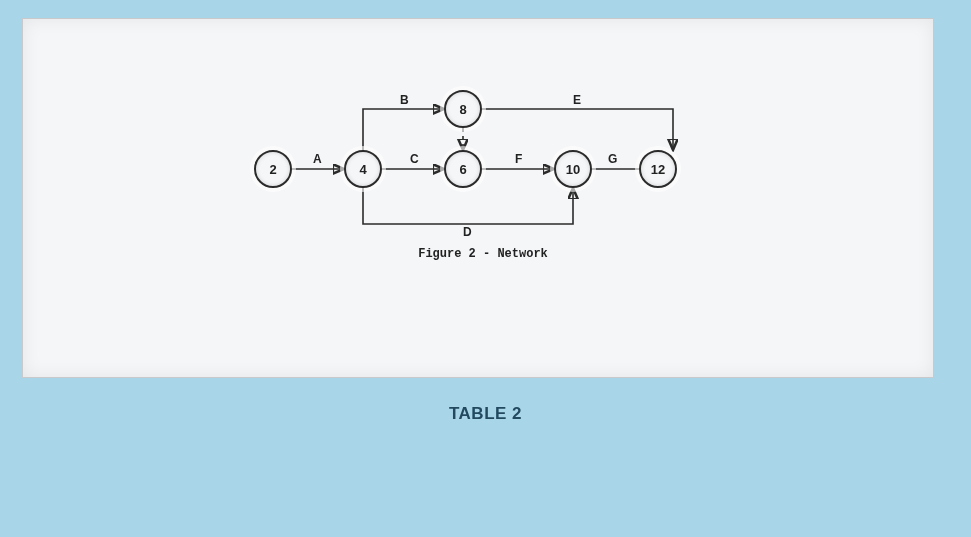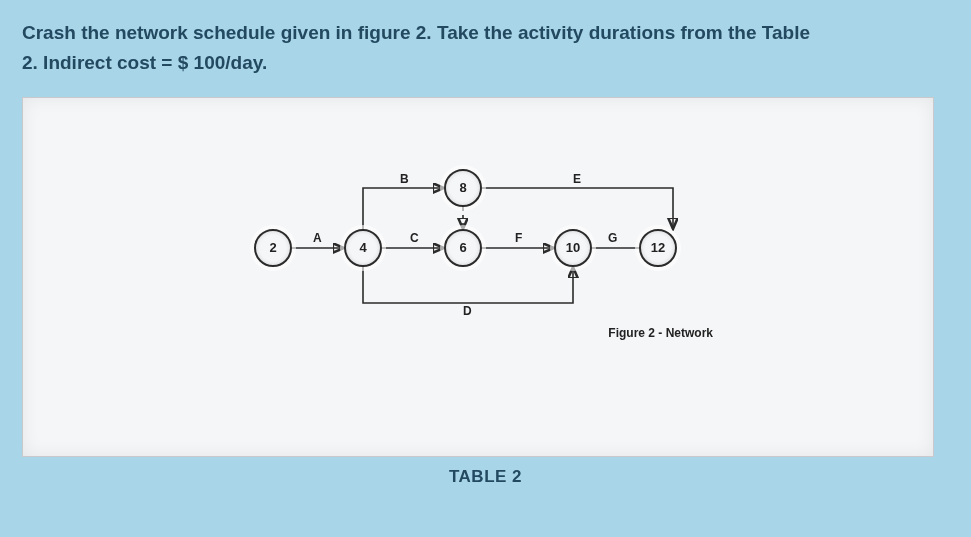--- a/index.html
+++ b/index.html
@@ -58,58 +58,55 @@
     font-weight: bold;
     color: #222;
     z-index: 4;
     background: rgba(245,246,248,0.8);
     padding: 0 2px;
   }
   .caption {
     position: absolute;
     left: 0;
     right: 0;
-    text-align: right;
+    text-align: center;
     bottom: 8px;
     font-size: 12px;
     font-weight: bold;
     color: #222;
     filter: blur(0.3px);
+    font-family: Liberation Mono, monospace;
   }
   svg.wires {
     position: absolute;
     top: 0; left: 0;
     width: 100%; height: 100%;
     z-index: 1;
   }
   svg.wires line, svg.wires path {
     stroke: #2b2b2b;
     stroke-width: 1.6;
     fill: none;
   }
   .dashed { stroke-dasharray: 4 4; }
   .table-label {
     text-align: center;
     color: #234960;
     font-size: 17px;
     font-weight: bold;
-    margin-top: 10px;
+    margin-top: 26px;
     letter-spacing: 0.5px;
     filter: blur(0.3px);
   }
 </style>
 </head>
 <body>
 
 <div class="page">
 
-  <div class="question-text">
-    <span>Crash the network schedule given in figure 2. Take the activity durations from the Table</span><br>
-    <span>2. Indirect cost = $ 100/day.</span>
-  </div>
 
   <div class="figure-panel">
     <div class="diagram">
 
       <svg class="wires" viewBox="0 0 460 200">
         <defs>
           <marker id="arrow" markerWidth="8" markerHeight="8" refX="7" refY="3" orient="auto">
             <path d="M0,0 L7,3 L0,6 Z" fill="#2b2b2b"></path>
           </marker>
         </defs>

